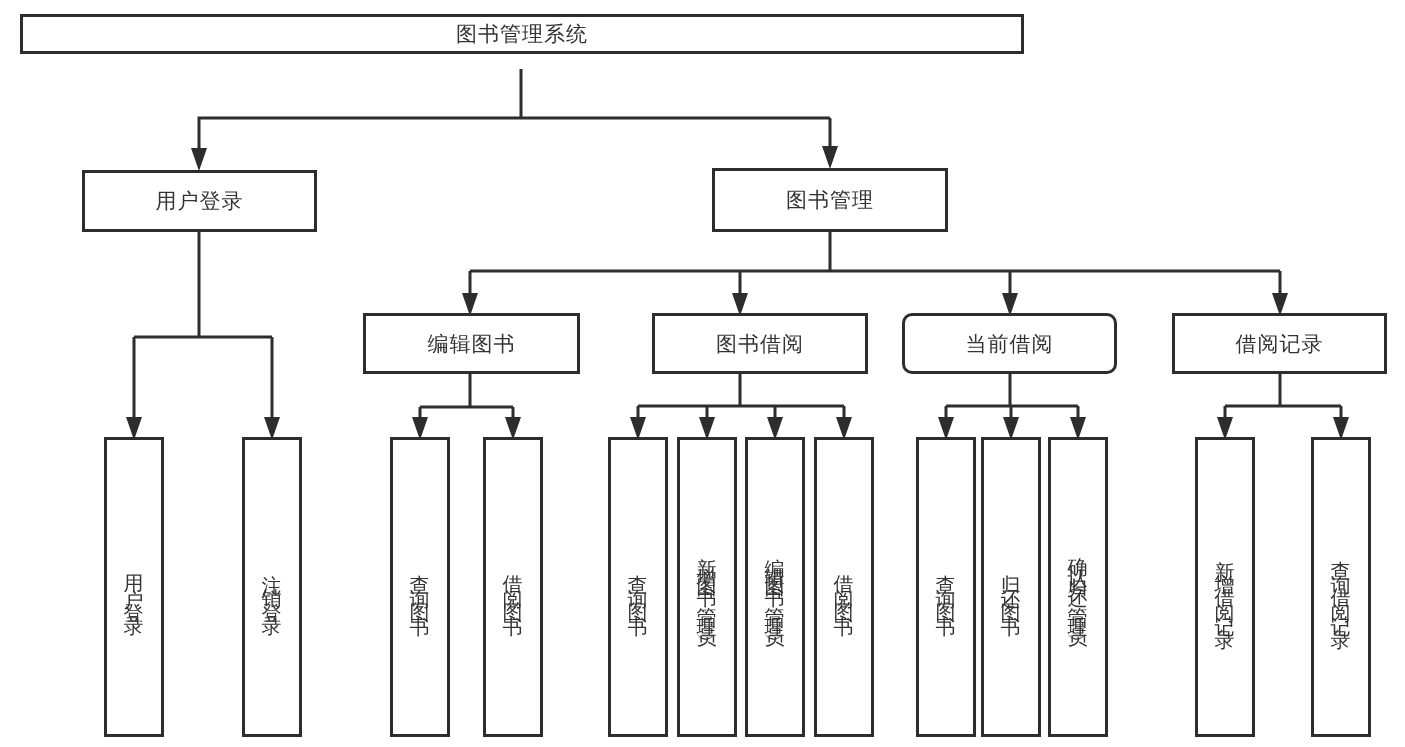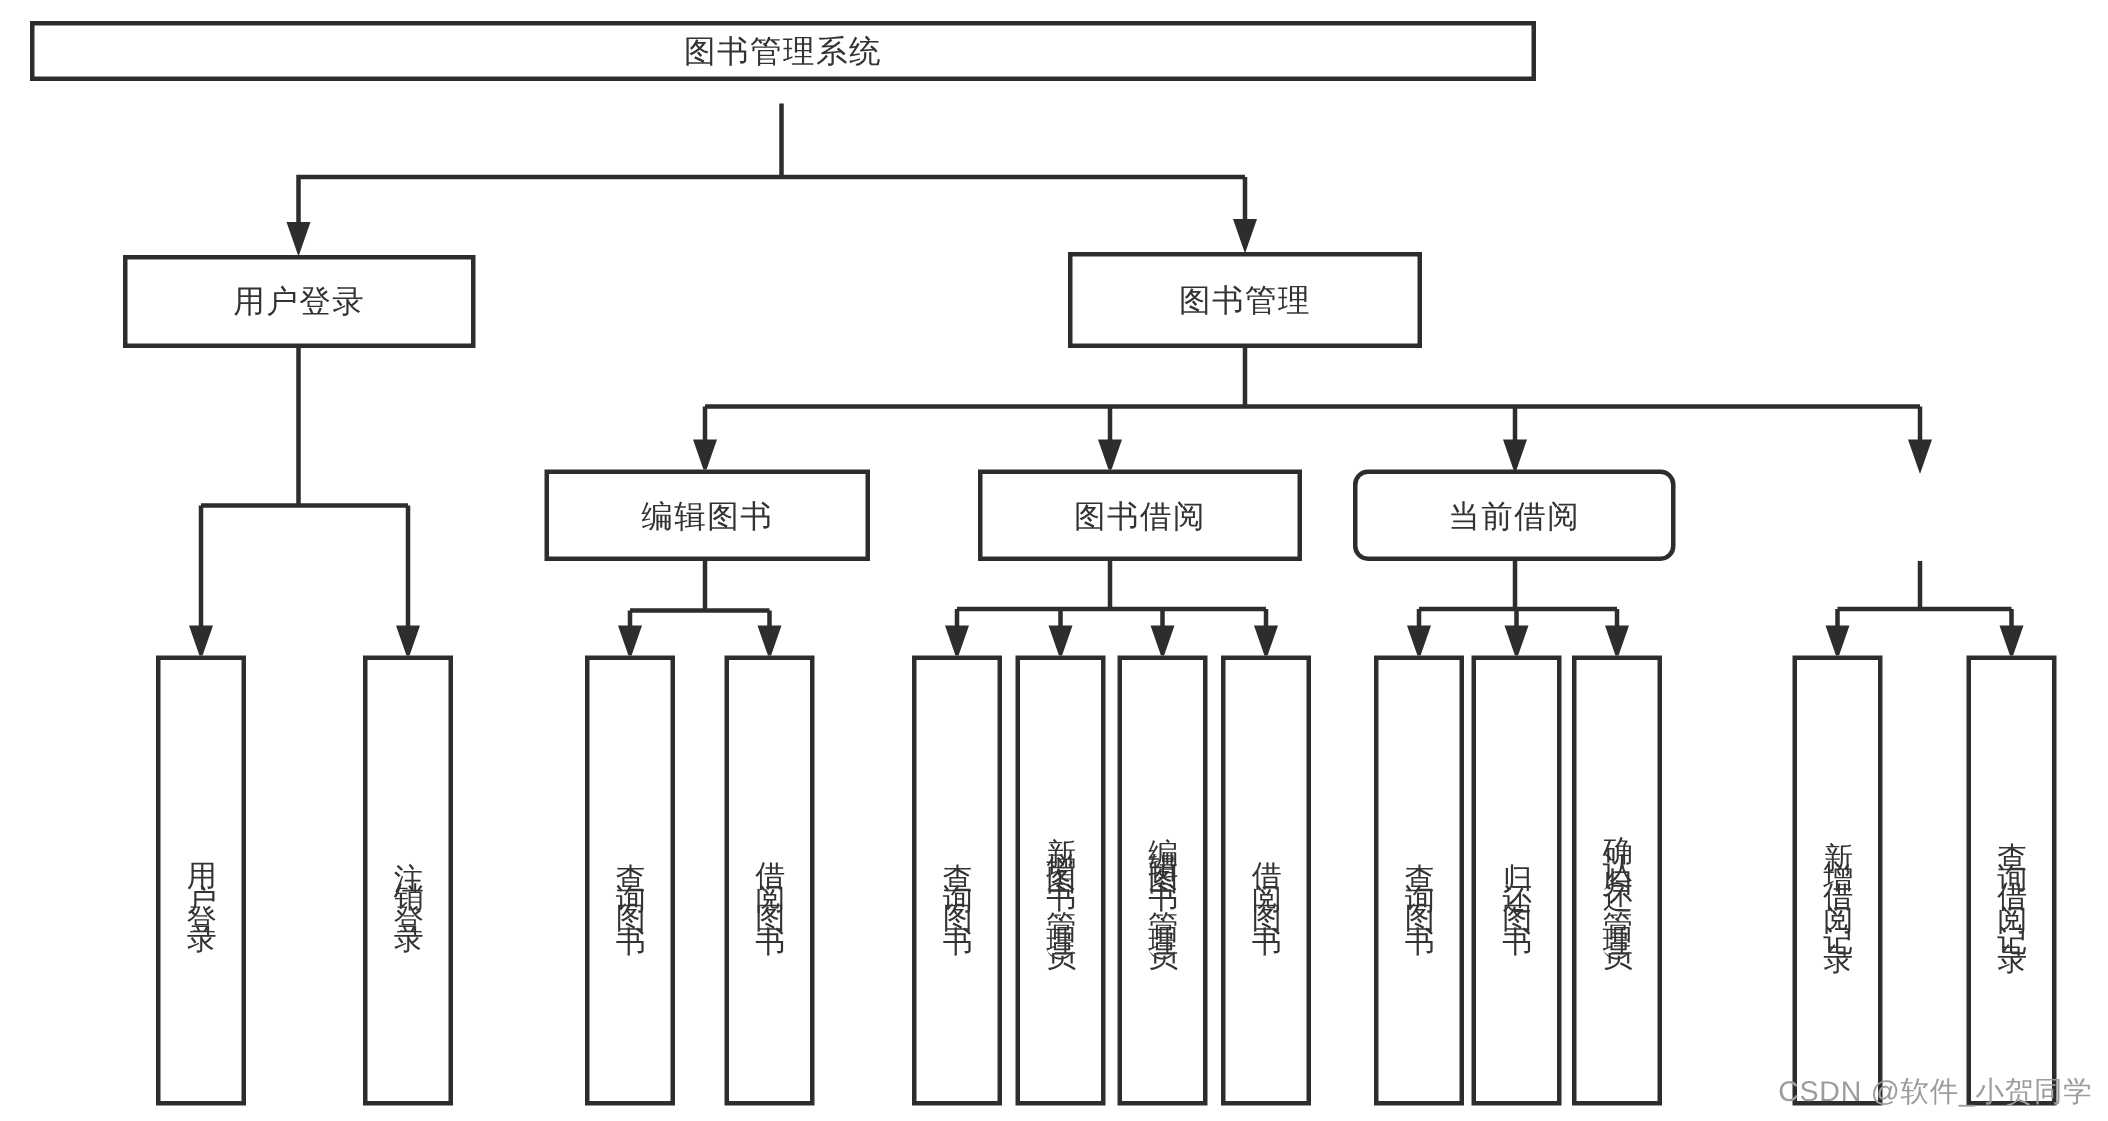--- a/index.html
+++ b/index.html
@@ -88,20 +88,23 @@
 
   <div class="node h" style="left:363px;top:313px;width:217px;height:61px;">
     <span>编辑图书</span>
   </div>
   <div class="node h" style="left:652px;top:313px;width:216px;height:61px;">
     <span>图书借阅</span>
   </div>
   <div class="node h" style="left:902px;top:313px;width:215px;height:61px;border-radius:10px;">
     <span>当前借阅</span>
   </div>
+  <div class="node h" style="left:1172px;top:313px;width:215px;height:61px;">
+    <span>借阅记录</span>
+  </div>
 
   <div class="node v" style="left:104px;">
     <span>用户登录</span>
   </div>
   <div class="node v" style="left:242px;">
     <span>注销登录</span>
   </div>
 
   <div class="node v" style="left:390px;">
     <span>查询图书</span>
@@ -133,15 +136,14 @@
     <span>确认归还（管理员）</span>
   </div>
 
   <div class="node v" style="left:1195px;">
     <span>新增借阅记录</span>
   </div>
   <div class="node v" style="left:1311px;">
     <span>查询借阅记录</span>
   </div>
 
-  <div class="watermark">CSDN @软件_小贺同学</div>
 
 </div>
 
 </body></html>

